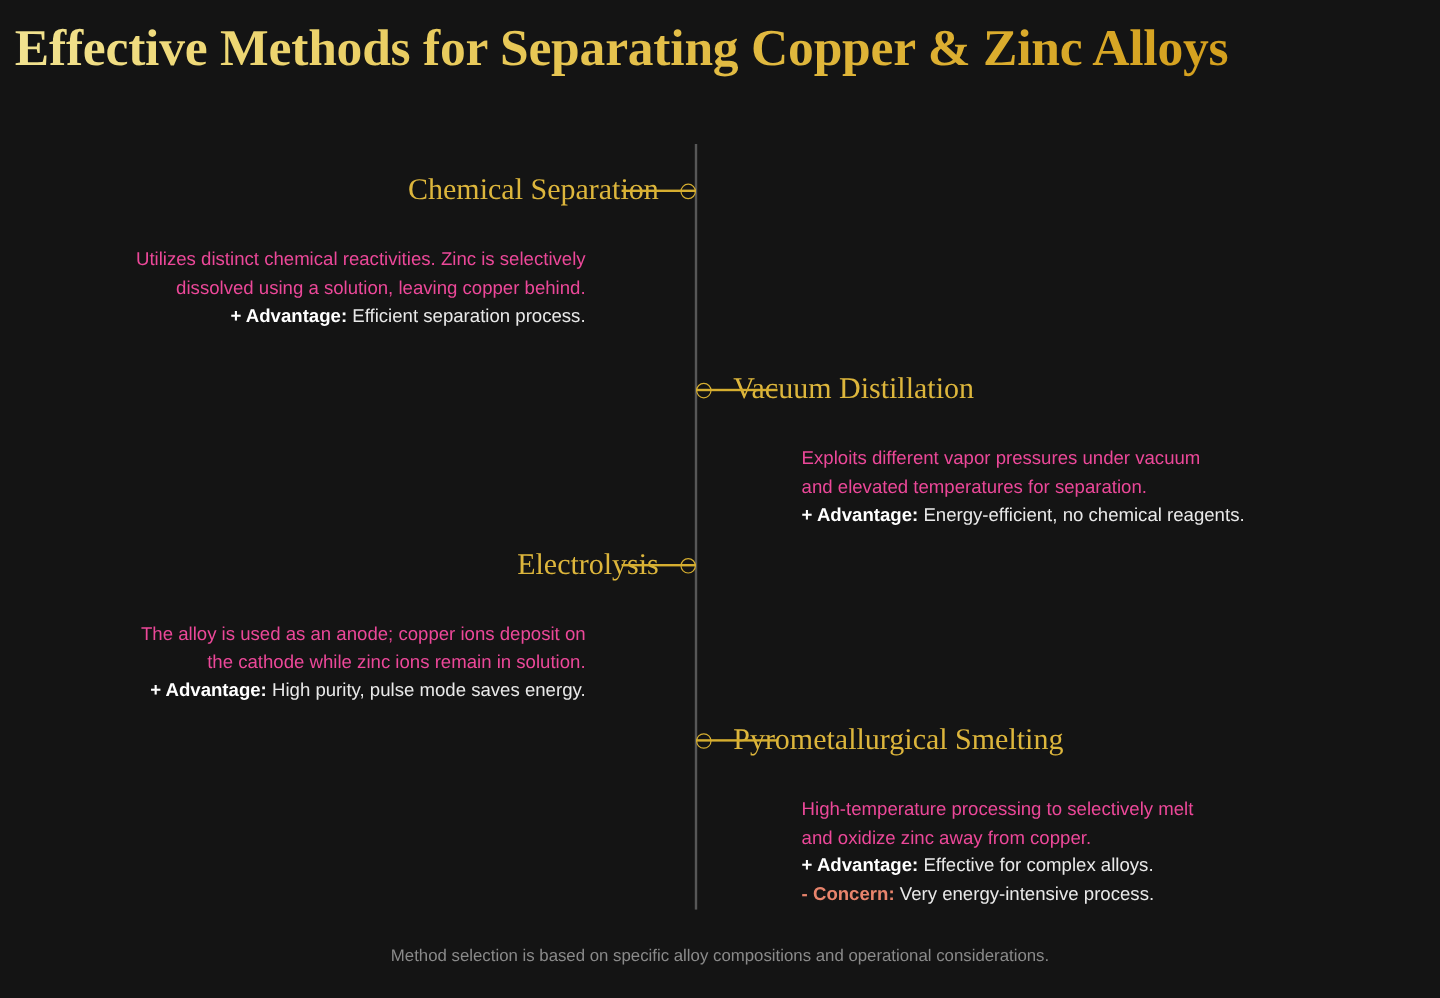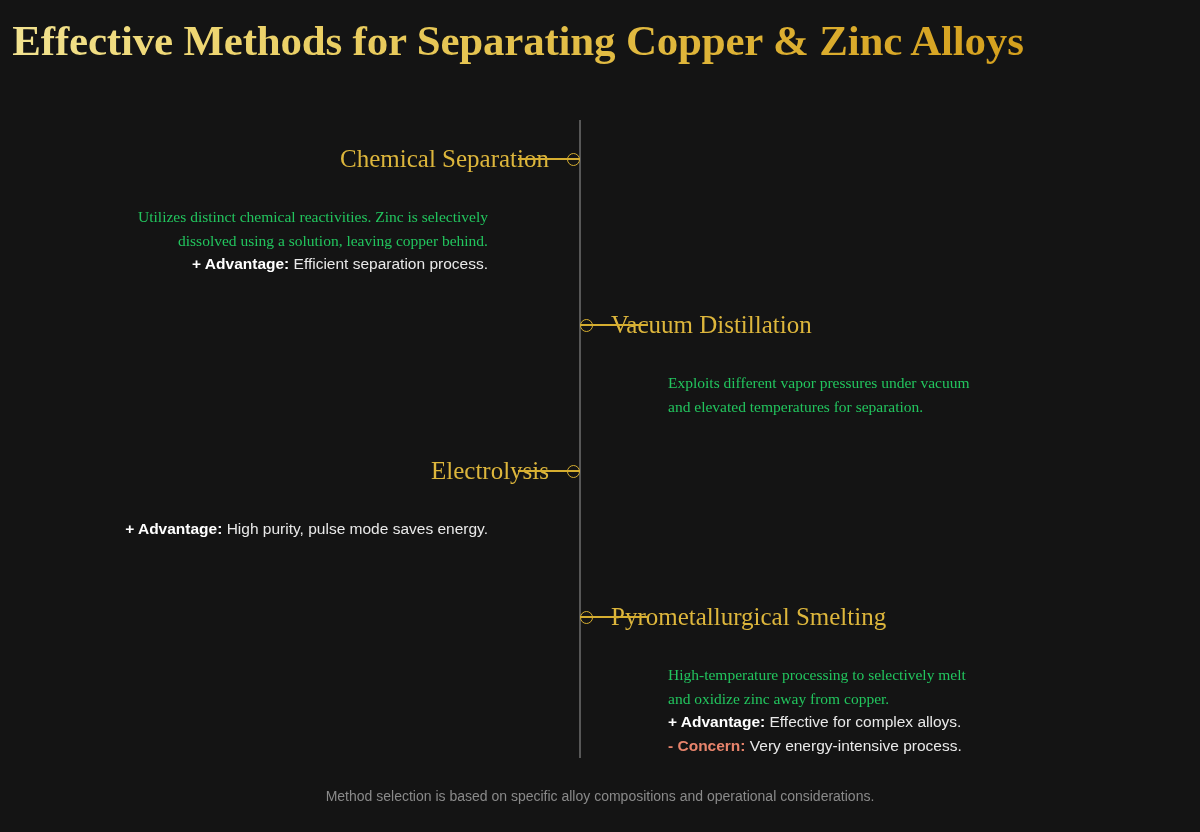--- a/index.html
+++ b/index.html
@@ -84,21 +84,21 @@
 
   
   .body-block {
     margin-top:30px;
     font-size:15.5px;
     line-height:23.5px;
   }
   .entry.left  .body-block { padding-right:92px; }
   .entry.right .body-block { padding-left:88px;  }
 
-  .desc { color:#22c55e;font-family:Liberation Serif, serif; }
+  .desc { color:#ec4899; }
   .desc-line { display:block; white-space:nowrap; }
 
   .note { white-space:nowrap; color:#e9e9e9; }
   .note .label { font-weight:700; }
   .note.adv .label { color:#ffffff; }
   .note.con .label { color:#e8846c; }
 
   
   .footer {
     position:absolute; left:0; top:788px; width:1200px;
@@ -135,29 +135,34 @@
         <div class="head-row">
           <div class="connector"></div>
           <div class="marker"></div>
           <div class="heading">Vacuum Distillation</div>
         </div>
         <div class="body-block">
           <div class="desc">
             <span class="desc-line">Exploits different vapor pressures under vacuum</span>
             <span class="desc-line">and elevated temperatures for separation.</span>
           </div>
+          <div class="note adv"><span class="label">+ Advantage:</span> <span>Energy-efficient, no chemical reagents.</span></div>
         </div>
       </div>
       <div class="entry left" style="top: 455px;">
         <div class="head-row">
           <div class="connector"></div>
           <div class="heading">Electrolysis</div>
           <div class="marker"></div>
         </div>
         <div class="body-block">
+          <div class="desc">
+            <span class="desc-line">The alloy is used as an anode; copper ions deposit on</span>
+            <span class="desc-line">the cathode while zinc ions remain in solution.</span>
+          </div>
           <div class="note adv"><span class="label">+ Advantage:</span> <span>High purity, pulse mode saves energy.</span></div>
         </div>
       </div>
       <div class="entry right" style="top: 601px;">
         <div class="head-row">
           <div class="connector"></div>
           <div class="marker"></div>
           <div class="heading">Pyrometallurgical Smelting</div>
         </div>
         <div class="body-block">

